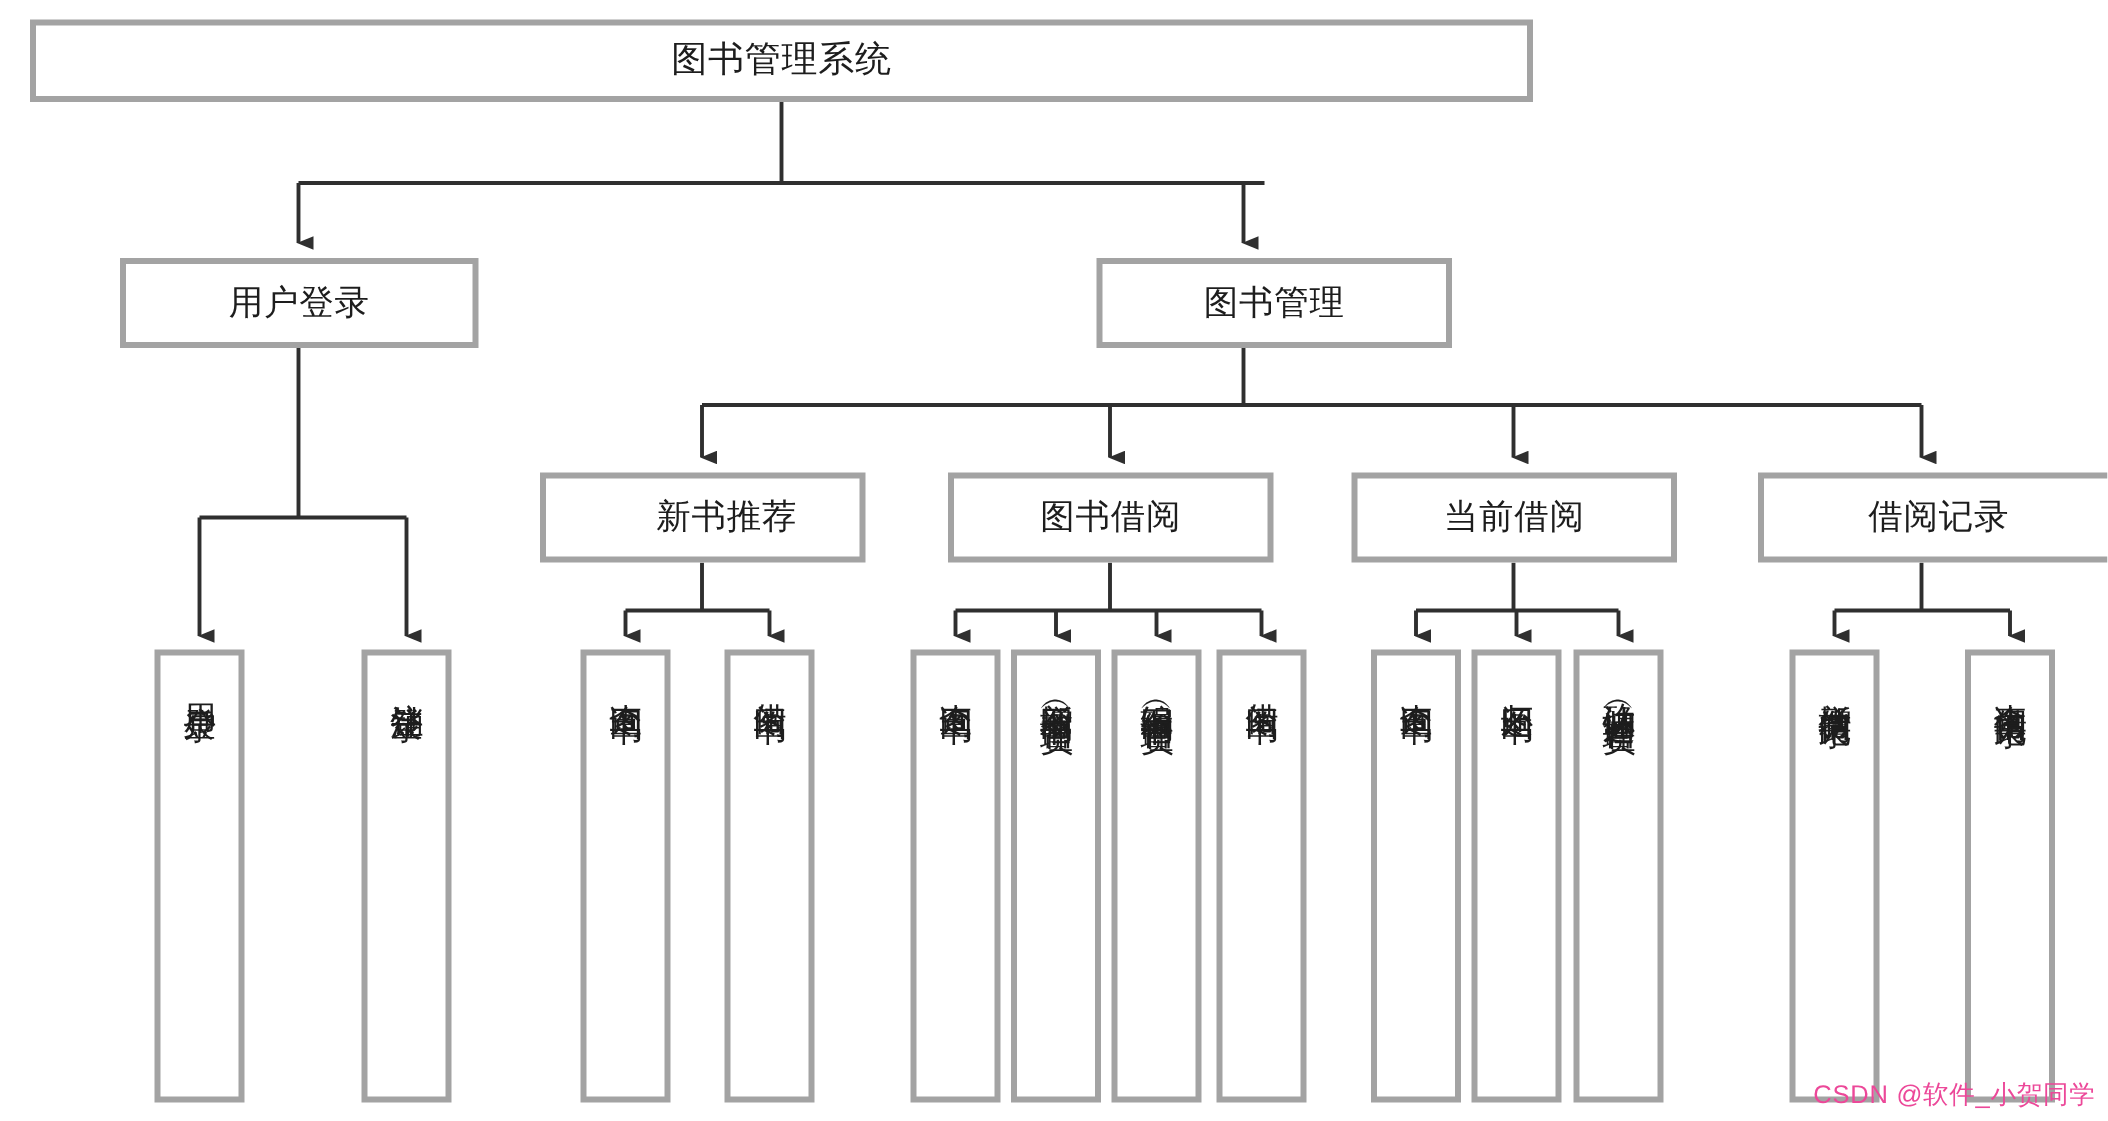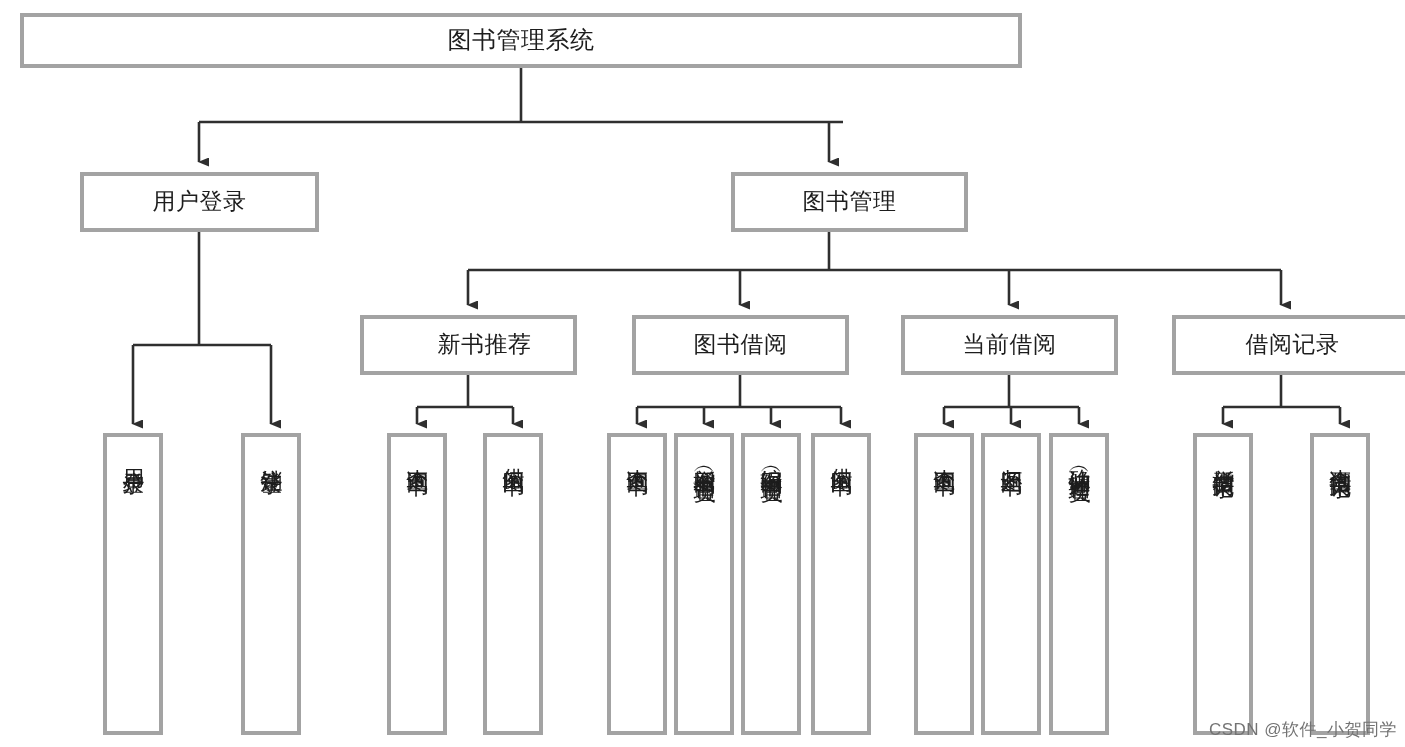--- a/index.html
+++ b/index.html
@@ -59,21 +59,21 @@
     font-size: 22px;
     line-height: 1.22;
     letter-spacing: 2px;
     white-space: nowrap;
   }
   .watermark {
     position: absolute;
     right: 8px;
     bottom: 6px;
     font-size: 17px;
-    color: #737373;
+    color: #ec4899;
     letter-spacing: 0.5px;
     user-select: none;
   }
 </style>
 </head>
 <body>
 
 <div id="canvas">
 
   <svg class="edges" viewBox="0 0 1405 747">

